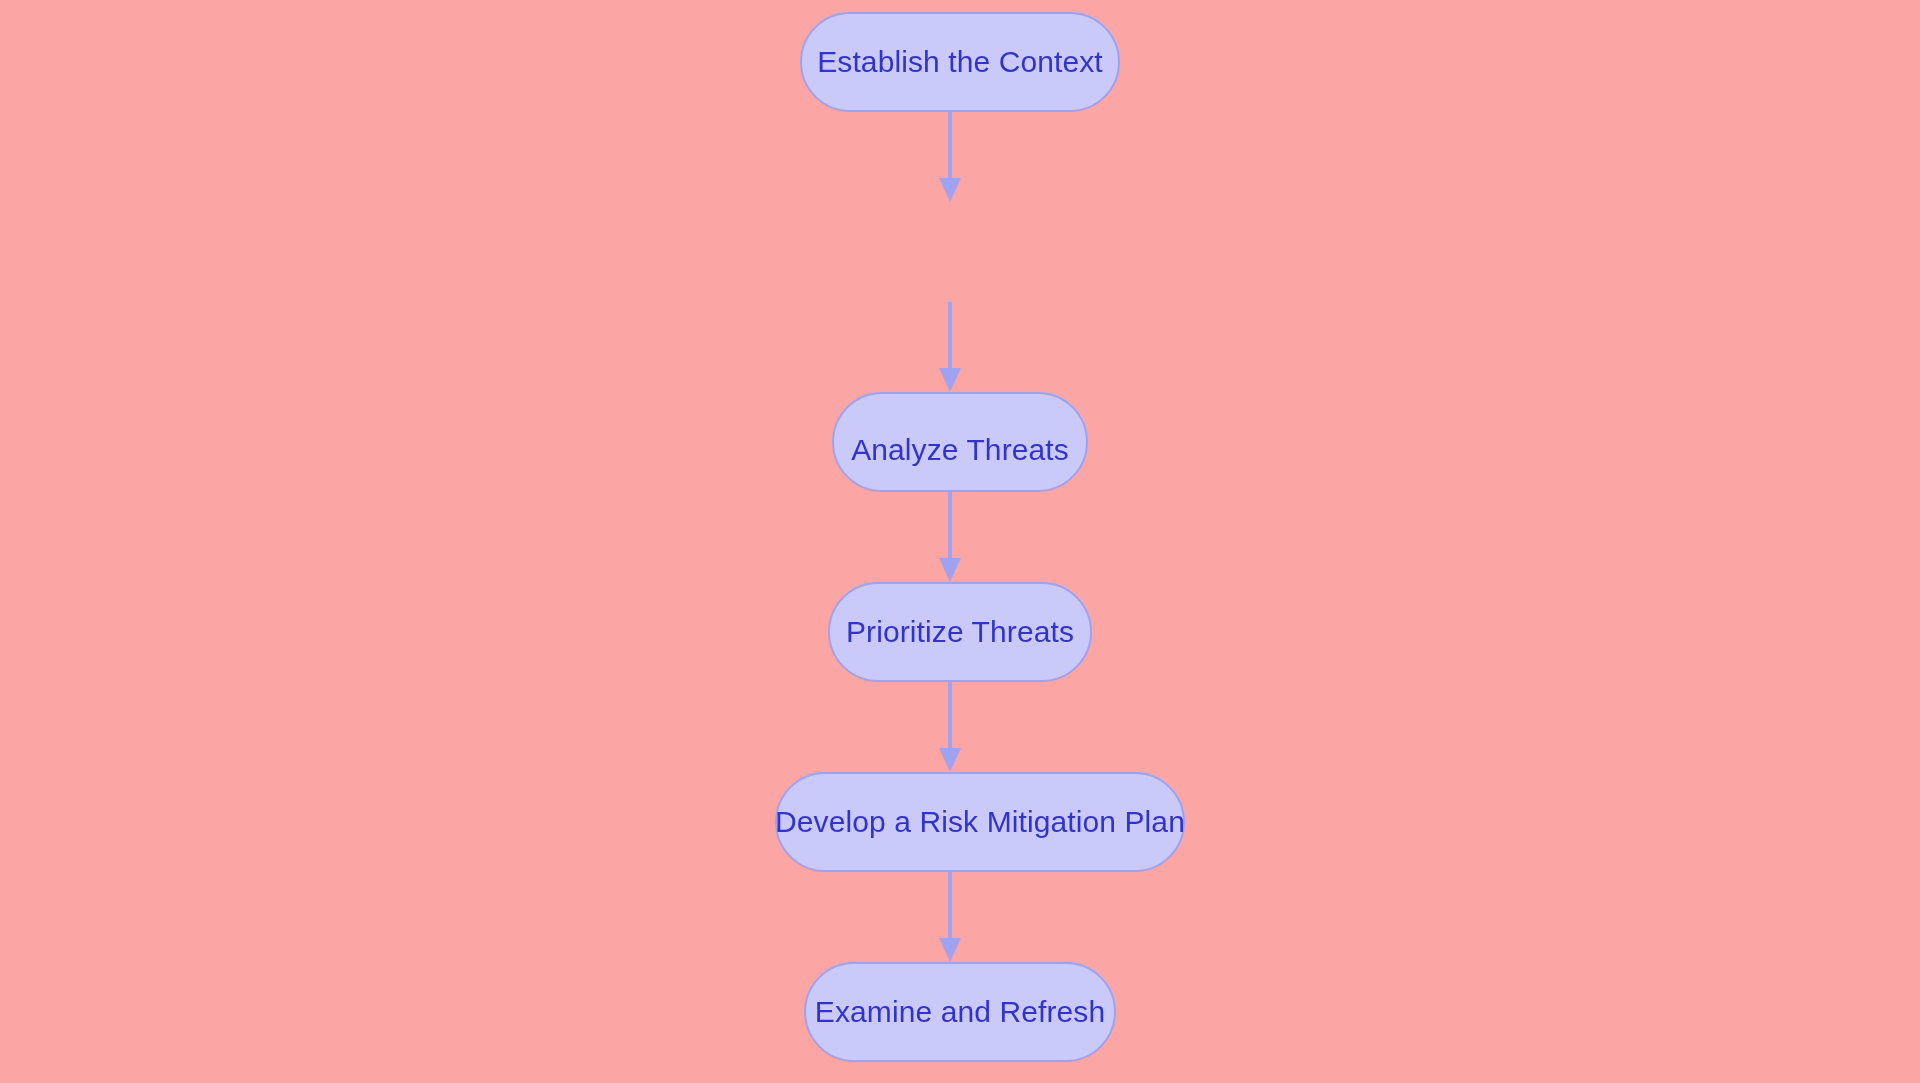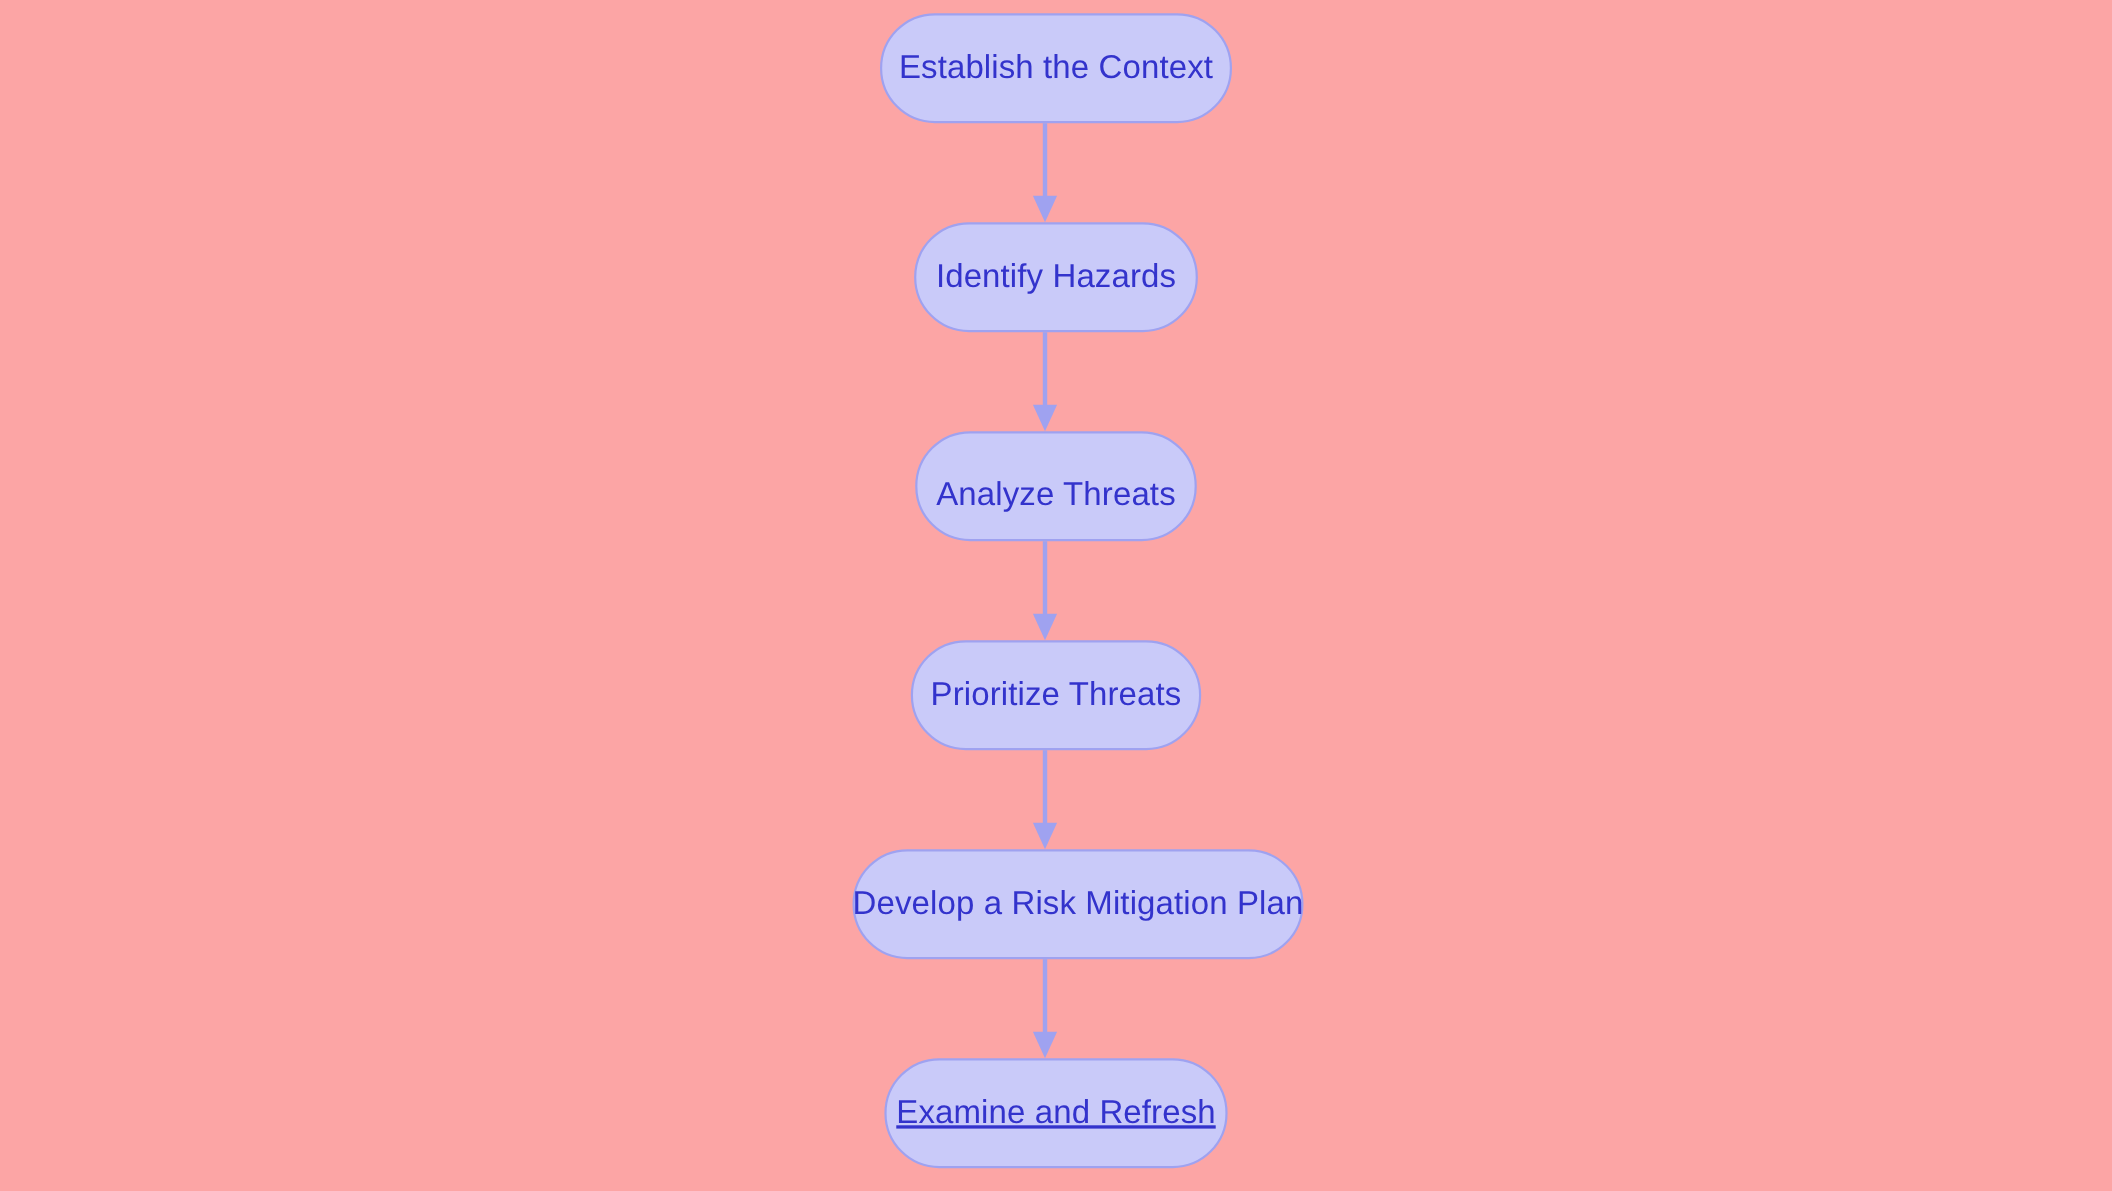--- a/index.html
+++ b/index.html
@@ -72,28 +72,25 @@
       <line x1="15" y1="0" x2="15" y2="68" stroke="#9fa2f0"></line>
       <polygon points="4,66 26,66 15,90" fill="#9fa2f0"></polygon>
     </svg>
     <svg class="flow-connector" width="30" height="90" viewBox="0 0 30 90" style="left: 935px; top: 872px;">
       <line x1="15" y1="0" x2="15" y2="68" stroke="#9fa2f0"></line>
       <polygon points="4,66 26,66 15,90" fill="#9fa2f0"></polygon>
     </svg>
     <div class="flow-node" style="left: 800px; top: 12px; width: 320px; height: 100px; background: rgb(201, 202, 249); border-color: rgb(159, 162, 240);">
       <span class="flow-node-label" style="color: rgb(51, 51, 204);">Establish the Context</span>
     </div>
-    <div class="flow-node" style="left: 831px; top: 202px; width: 258px; height: 100px; background: rgb(201, 202, 249); border-color: rgb(159, 162, 240);">
-      <span class="flow-node-label" style="color: rgb(51, 51, 204);">Identify Hazards</span>
-    </div>
     <div class="flow-node" style="left: 832px; top: 392px; width: 256px; height: 100px; background: rgb(201, 202, 249); border-color: rgb(159, 162, 240);">
       <span class="flow-node-label" style="color: rgb(51, 51, 204); margin-top: 16px;">Analyze Threats</span>
     </div>
     <div class="flow-node" style="left: 828px; top: 582px; width: 264px; height: 100px; background: rgb(201, 202, 249); border-color: rgb(159, 162, 240);">
       <span class="flow-node-label" style="color: rgb(51, 51, 204); text-align: right;">Prioritize Threats</span>
     </div>
     <div class="flow-node" style="left: 755px; top: 772px; width: 410px; height: 100px; background: rgb(201, 202, 249); border-color: rgb(159, 162, 240); margin-left: 20px;">
       <span class="flow-node-label" style="color: rgb(51, 51, 204);">Develop a Risk Mitigation Plan</span>
     </div>
     <div class="flow-node" style="left: 804px; top: 962px; width: 312px; height: 100px; background: rgb(201, 202, 249); border-color: rgb(159, 162, 240);">
-      <span class="flow-node-label" style="color: rgb(51, 51, 204); text-decoration: underline;">Examine and Refresh</span>
+      <span class="flow-node-label" style="color: rgb(51, 51, 204);">Examine and Refresh</span>
     </div>
   </div>
 
 </body></html>

